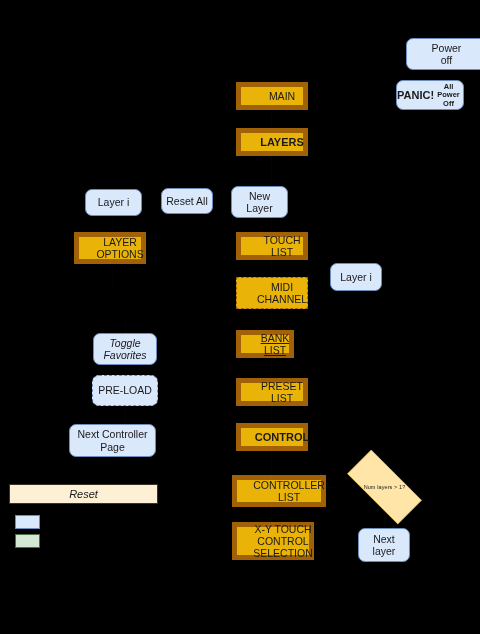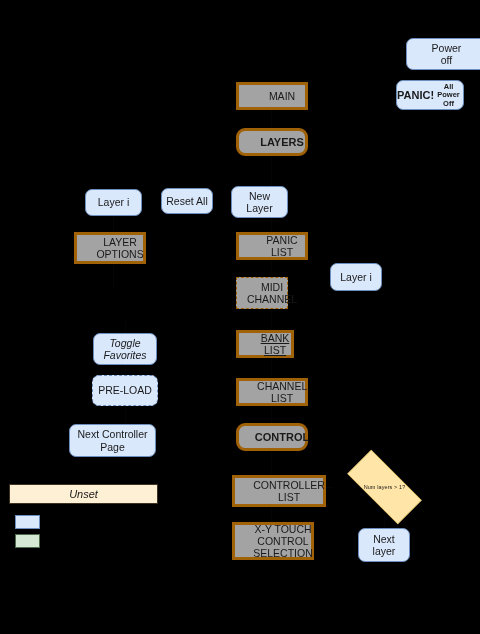--- a/index.html
+++ b/index.html
@@ -29,27 +29,27 @@
   }
   
   .btn {
     background: #dae8fc;
     border: 1px solid #6c8ebf;
     border-radius: 7px;
     font-size: 10.5px;
   }
   
   .screen {
-    background: #a3a3a3;
-    border: 3px solid #a16207;
+    background: #eab308;
+    border: 5px solid #a16207;
     border-radius: 0;
     font-size: 10.5px;
     padding-left: 20px;
   }
-  .screen.bold { font-weight: bold; font-size: 11px; border-radius: 9px; }
+  .screen.bold { font-weight: bold; font-size: 11px; }
   
   .dashed {
     border-style: dashed;
     border-width: 1.6px;
   }
   
   .diamond {
     position: absolute;
     display: flex;
     align-items: center;
@@ -140,36 +140,36 @@
   <div class="node btn" style="left: 85px; top: 189px; width: 57px; height: 27px;">Layer i</div>
 
   <div class="node btn" style="left: 161px; top: 188px; width: 52px; height: 26px;">Reset All</div>
 
   <div class="node btn" style="left: 231px; top: 186px; width: 57px; height: 32px;">New
 Layer</div>
 
   <div class="node screen" style="left: 74px; top: 232px; width: 72px; height: 32px;">LAYER
 OPTIONS</div>
 
-  <div class="node screen" style="left: 236px; top: 232px; width: 72px; height: 28px;">PANIC LIST</div>
+  <div class="node screen" style="left: 236px; top: 232px; width: 72px; height: 28px;">TOUCH LIST</div>
 
-  <div class="node screen dashed" style="left: 236px; top: 277px; width: 52px; height: 32px;">MIDI
+  <div class="node screen dashed" style="left: 236px; top: 277px; width: 72px; height: 32px;">MIDI
 CHANNEL</div>
 
   <div class="node btn" style="left: 330px; top: 263px; width: 52px; height: 28px;">Layer i</div>
 
 
   <div class="node btn" style="left: 93px; top: 333px; width: 64px; height: 32px; font-style: italic;">Toggle
 Favorites</div>
 
   <div class="node screen" style="left: 236px; top: 330px; width: 58px; height: 28px; text-decoration: underline;">BANK LIST</div>
 
   <div class="node btn dashed" style="left: 92px; top: 375px; width: 66px; height: 31px;">PRE-LOAD</div>
 
-  <div class="node screen" style="left: 236px; top: 378px; width: 72px; height: 28px;">CHANNEL LIST</div>
+  <div class="node screen" style="left: 236px; top: 378px; width: 72px; height: 28px;">PRESET LIST</div>
 
   <div class="node btn" style="left: 69px; top: 424px; width: 87px; height: 33px;">Next Controller
 Page</div>
 
   <div class="node screen bold" style="left: 236px; top: 423px; width: 72px; height: 28px;">CONTROL</div>
 
   <div class="node screen" style="left: 232px; top: 475px; width: 94px; height: 32px;">CONTROLLER
 LIST</div>
 
   <div class="diamond" style="left: 334px; top: 463px; width: 101px; height: 48px;">
@@ -177,17 +177,17 @@
     <span class="dlabel">Num layers &gt; 1?</span>
   </div>
 
   <div class="node screen" style="left: 232px; top: 522px; width: 82px; height: 38px;">X-Y TOUCH
 CONTROL
 SELECTION</div>
 
   <div class="node btn" style="left: 358px; top: 528px; width: 52px; height: 34px;">Next
 layer</div>
 
-  <div class="legend-header" style="left: 9px; top: 484px; width: 149px; height: 20px;">Unset</div>
+  <div class="legend-header" style="left: 9px; top: 484px; width: 149px; height: 20px;">Reset</div>
   <div class="swatch blue" style="left: 15px; top: 515px; width: 25px; height: 14px; background: rgb(218, 232, 252);"></div>
   <div class="swatch green" style="left: 15px; top: 534px; width: 25px; height: 14px; background: rgb(213, 232, 212);"></div>
 
 </div>
 
 </body></html>

